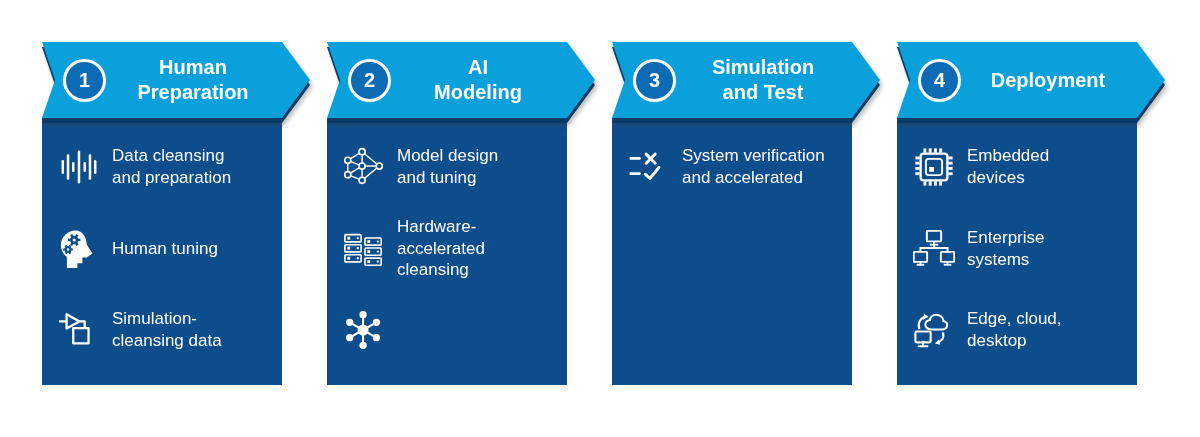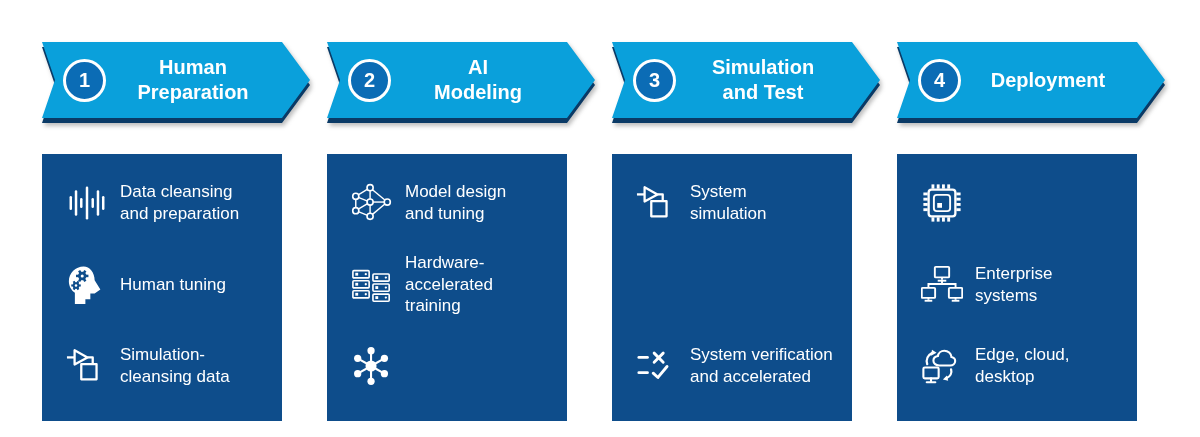--- a/index.html
+++ b/index.html
@@ -29,21 +29,21 @@
     background:#0b6cb5;color:#fff;display:flex;align-items:center;justify-content:center;
     font-size:20px;font-weight:bold;margin-left:21px;flex:0 0 auto;
   }
   .title{
     flex:1;text-align:center;color:#fff;font-size:20px;font-weight:bold;
     line-height:1.25;white-space:pre-line;padding-right:30px;
   }
   .pbody{
     position:absolute;top:76px;left:0;width:240px;height:267px;background:#0e4d8b;z-index:1;
     display:flex;flex-direction:column;justify-content:space-between;
-    box-sizing:border-box;padding:20px 6px 26px 24px;margin-top:36px;
+    box-sizing:border-box;padding:20px 6px 26px 16px;
   }
   .item{display:flex;align-items:center;gap:12px;min-height:58px;}
   .icon{width:42px;height:44px;flex:0 0 auto;display:flex;align-items:center;justify-content:center;}
   .icon svg{display:block;}
   .label{color:#fff;font-size:17px;line-height:1.28;white-space:pre-line;}
 </style>
 </head>
 <body>
 
 <div class="diagram">
@@ -168,21 +168,21 @@
                 <circle cx="36.5" cy="14.2" r="1.2"></circle>
               <rect x="25.5" y="23.2" width="3" height="3"></rect>
                 <circle cx="36.5" cy="24.7" r="1.2"></circle>
               <rect x="25.5" y="33.7" width="3" height="3"></rect>
                 <circle cx="36.5" cy="35.2" r="1.2"></circle>
             </g>
           </svg>
         </span>
         <span class="label">Hardware-
 accelerated
-training</span>
+cleansing</span>
       </div>
       <div class="item">
         <span class="icon">
           <svg viewBox="0 0 44 44" width="42" height="44">
             <g stroke="#fff" stroke-width="2.2">
               <line x1="21" y1="22" x2="21" y2="6"></line>
                 <line x1="21" y1="22" x2="35" y2="14"></line>
               <line x1="21" y1="22" x2="35" y2="30"></line>
                 <line x1="21" y1="22" x2="21" y2="38"></line>
               <line x1="21" y1="22" x2="7" y2="30"></line>
@@ -205,32 +205,20 @@
 
   <div class="panel p2">
     <div class="hdr-wrap">
       <div class="hdr">
         <div class="num">3</div>
         <div class="title">Simulation
 and Test</div>
       </div>
     </div>
     <div class="pbody">
-      <div class="item">
-        <span class="icon">
-          <svg viewBox="0 0 44 44" width="42" height="44" fill="none" stroke="#fff" stroke-width="2.4" stroke-linejoin="round">
-            <line x1="1" y1="13" x2="9" y2="13"></line>
-              <path d="M9 5.5v15l13.5-7.5z"></path>
-            <path d="M22.5 13H28v7"></path>
-              <rect x="16" y="20" width="16" height="16"></rect>
-            </svg>
-        </span>
-        <span class="label">System
-simulation</span>
-      </div>
       <div class="item">
         <span class="icon">
           <svg viewBox="0 0 44 44" width="42" height="44" stroke="#fff" stroke-width="3" fill="none" stroke-linecap="round" stroke-linejoin="round">
             <line x1="3" y1="13" x2="12" y2="13"></line>
             <line x1="19" y1="8.5" x2="28.5" y2="18"></line>
               <line x1="28.5" y1="8.5" x2="19" y2="18"></line>
             <line x1="3" y1="29" x2="12" y2="29"></line>
             <path d="M18 29.5l5 4.5 9.5-11.5"></path>
           </svg>
         </span>
@@ -267,20 +255,22 @@
               <rect x="37" y="11" width="4.5" height="3"></rect>
                 <rect x="37" y="16.5" width="4.5" height="3"></rect>
               <rect x="37" y="22" width="4.5" height="3"></rect>
                 <rect x="37" y="27.5" width="4.5" height="3"></rect>
             </g>
             <rect x="8" y="8" width="28" height="28" rx="3" fill="none" stroke="#fff" stroke-width="2.4"></rect>
             <rect x="13.5" y="13.5" width="17" height="17" rx="3" fill="none" stroke="#fff" stroke-width="2"></rect>
             <rect x="17" y="22" width="5" height="5" fill="#fff"></rect>
           </svg>
         </span>
+        <span class="label">Embedded
+devices</span>
       </div>
       <div class="item">
         <span class="icon">
           <svg viewBox="0 0 44 44" width="42" height="44" stroke="#fff" fill="none" stroke-width="2">
             <rect x="14.5" y="3" width="15" height="11" rx="1"></rect>
             <line x1="22" y1="14" x2="22" y2="16.5"></line>
               <line x1="17.5" y1="17.5" x2="26.5" y2="17.5"></line>
             <path d="M22 17.5v3.5M7.8 25v-4h28.4v4"></path>
             <rect x="0.8" y="25" width="14" height="10.5" rx="1"></rect>
             <line x1="7.8" y1="35.5" x2="7.8" y2="37.5"></line>

